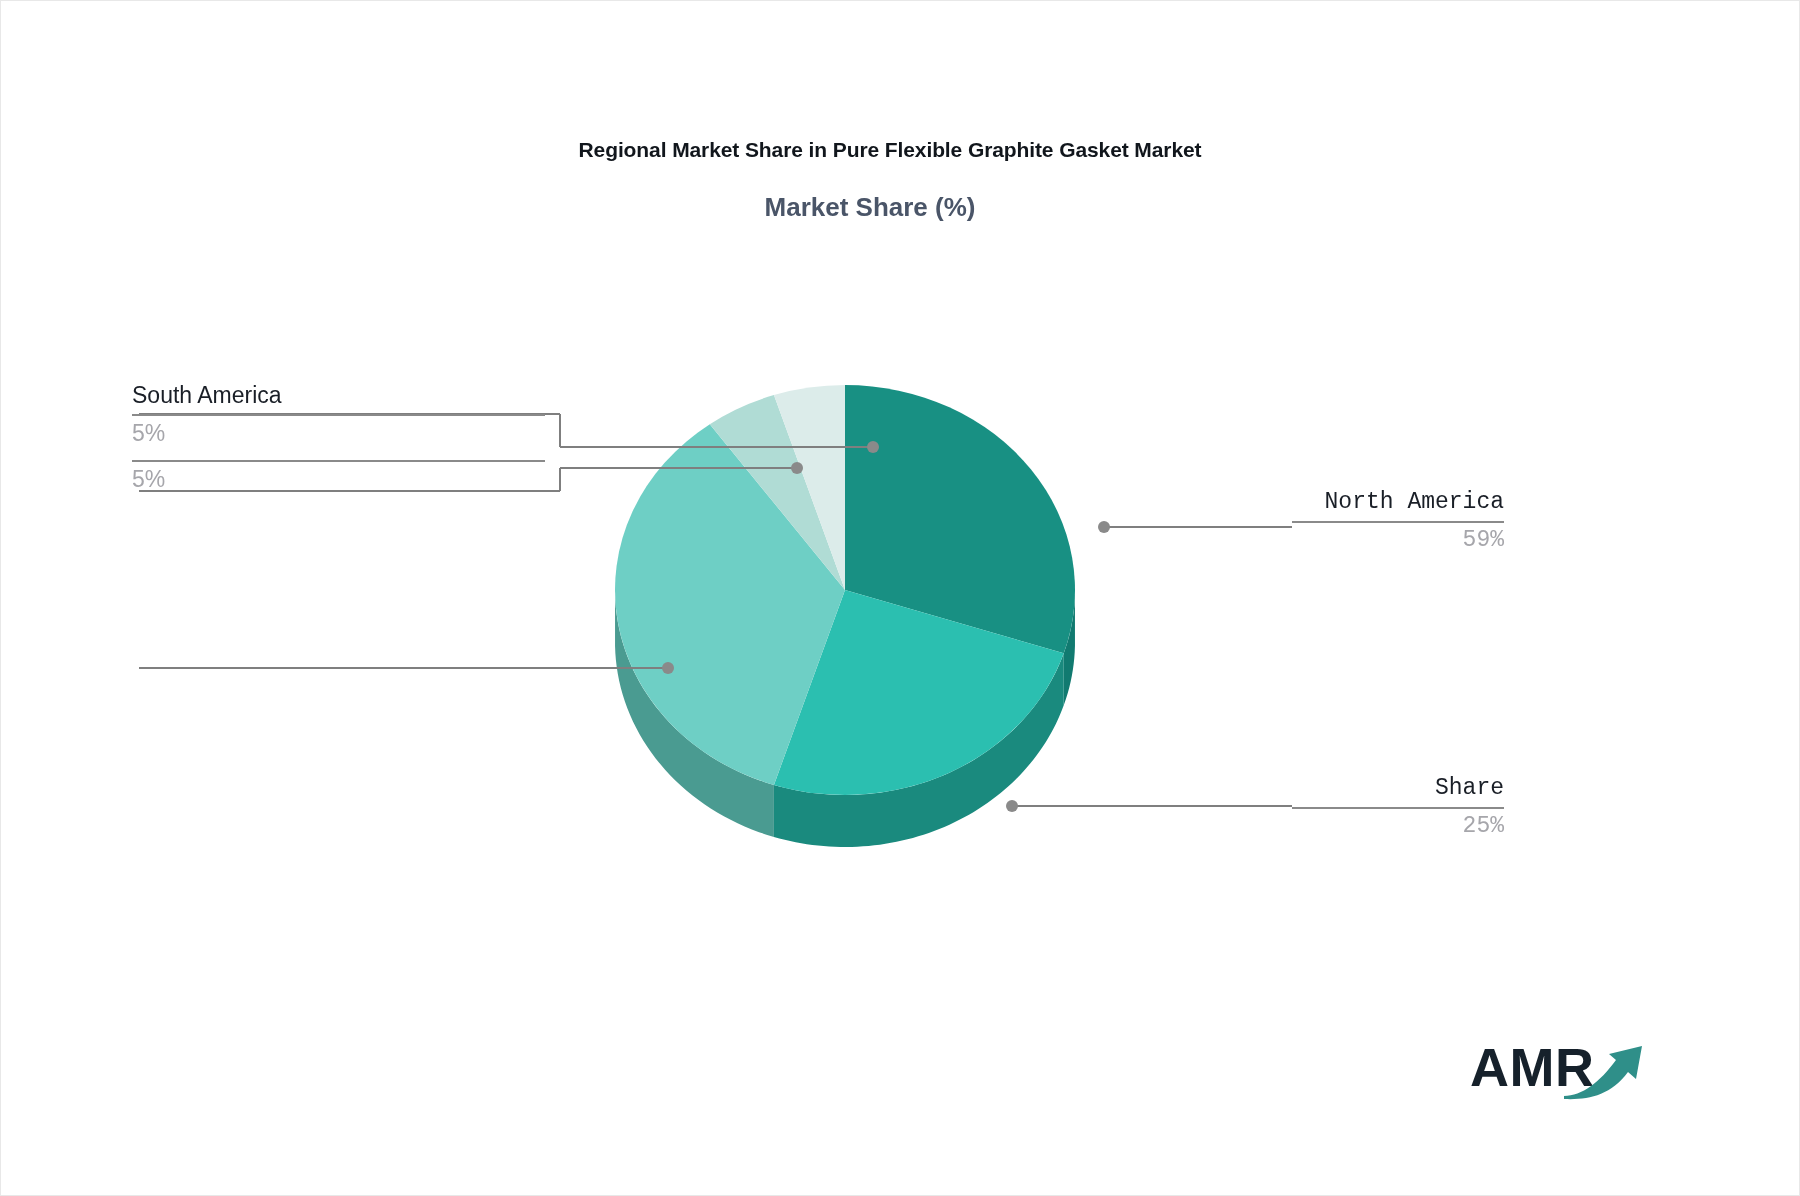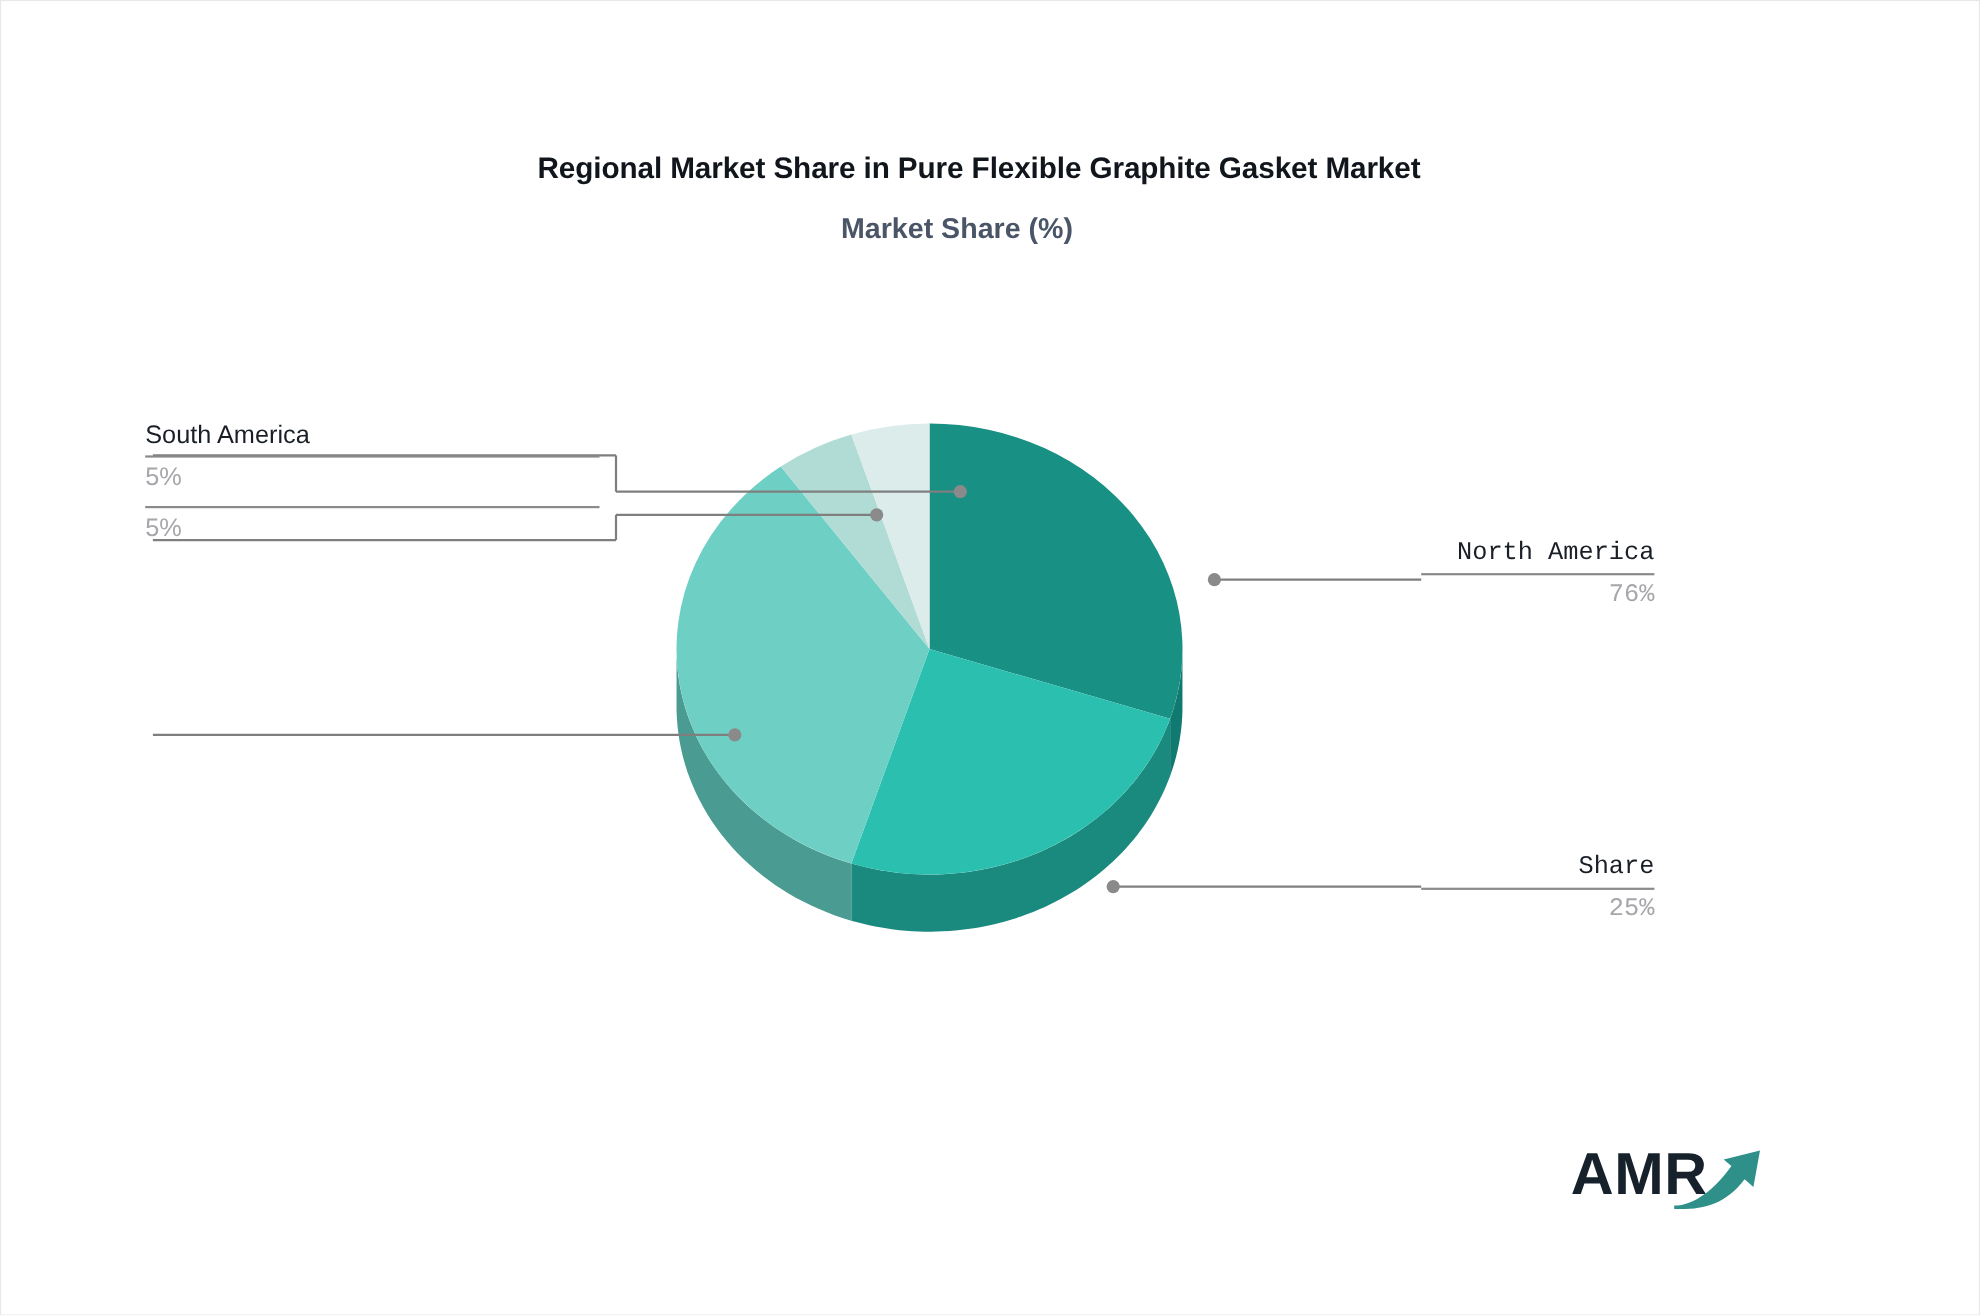--- a/index.html
+++ b/index.html
@@ -26,21 +26,21 @@
     box-sizing: border-box;
     pointer-events: none;
   }
 
   
   #chart-title {
     position: absolute;
     left: 0; top: 138px;
     width: 1780px;
     text-align: center;
-    font-size: 27px;
+    font-size: 21px;
     font-weight: bold;
     color: #11161c;
     letter-spacing: -0.1px;
   }
   #chart-subtitle {
     position: absolute;
     left: 0; top: 192px;
     width: 1740px;
     text-align: center;
     font-size: 26px;
@@ -92,21 +92,21 @@
   #leaders {
     position: absolute;
     left: 0; top: 0;
     width: 1800px; height: 1196px;
     pointer-events: none;
   }
 
   
   #amr-logo {
     position: absolute;
-    left: 1428px;
+    left: 1470px;
     top: 1030px;
     width: 180px;
     height: 76px;
   }
   #amr-logo .amr-text {
     position: absolute;
     left: 0; top: 6px;
     font-size: 54px;
     font-weight: bold;
     color: #16212b;
@@ -181,21 +181,21 @@
       <line x1="797" y1="468" x2="560" y2="468" stroke="#7f7f7f" stroke-width="2"></line>
       <line x1="560" y1="468" x2="560" y2="491" stroke="#7f7f7f" stroke-width="2"></line>
       <line x1="560" y1="491" x2="139" y2="491" stroke="#7f7f7f" stroke-width="2"></line>
       <circle cx="797" cy="468" r="6" fill="#8a8a8a"></circle>
     </g>
   </svg>
 
   <div class="callout right" id="callout-north-america">
     <div class="c-name">North America</div>
     <div class="c-rule"></div>
-    <div class="c-val">76%</div>
+    <div class="c-val">59%</div>
   </div>
 
   <div class="callout right" id="callout-europe">
     <div class="c-name">Share</div>
     <div class="c-rule"></div>
     <div class="c-val">25%</div>
   </div>
 
 
   <div class="callout left" id="callout-south-america">

